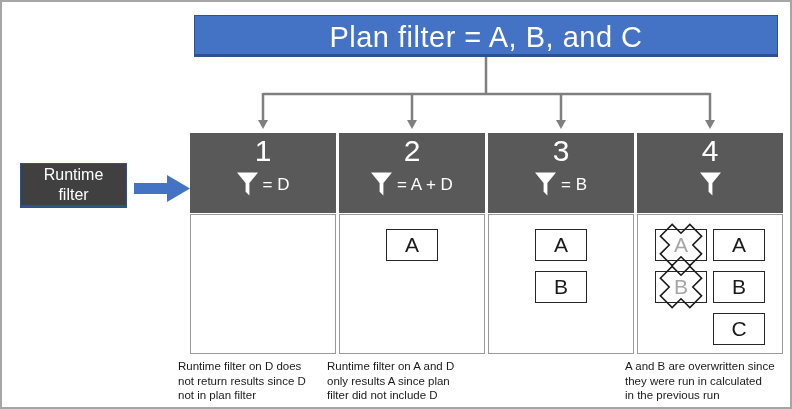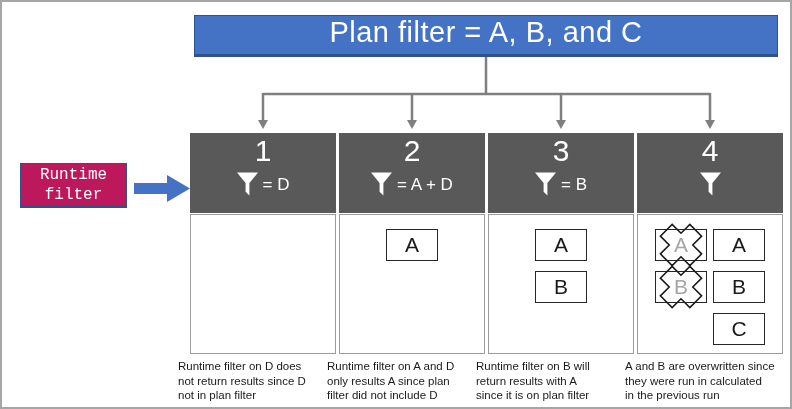--- a/index.html
+++ b/index.html
@@ -16,40 +16,39 @@
   .connectors { position: absolute; left: 0; top: 0; width: 792px; height: 409px; }
 
   .title-box {
     position: absolute;
     left: 192px; top: 13px;
     width: 584px; height: 42px;
     box-sizing: border-box;
     background: #4472C4;
     border: 1px solid #2F528F;
     border-bottom-width: 3px;
-    display: flex; align-items: flex-start; justify-content: center;
+    display: flex; align-items: flex-end; justify-content: center;
     color: #ffffff;
     font-size: 29px;
     letter-spacing: 0.5px;
   }
 
   .runtime-box {
     position: absolute;
     left: 18px; top: 161px;
     width: 107px; height: 45px;
     box-sizing: border-box;
-    background: #be185d;
+    background: #404040;
     border: 1px solid #2F528F;
     border-bottom-width: 3px;
     display: flex; align-items: center; justify-content: center;
     text-align: center;
     color: #ffffff;
     font-size: 16px;
     line-height: 20px;
-    font-family: Liberation Mono, monospace;
   }
   .pre-line { white-space: pre-line; }
 
   .block-arrow { position: absolute; left: 132px; top: 173px; width: 56px; height: 27px; }
 
   .column { position: absolute; top: 128px; width: 146px; }
   .col-header {
     box-sizing: border-box;
     height: 80px;
     background: #595959;
@@ -184,23 +183,20 @@
         <svg class="funnel" viewBox="0 0 22 26">
           <polygon points="0,0 22,0 13,11 13,24 9,20 9,11" fill="#ffffff"></polygon>
         </svg>
         <span class="col-filter-text">= B</span>
       </div>
     </div>
     <div class="col-body">
       <div class="result-box">A</div>
       <div class="result-box">B</div>
     </div>
-    <div class="col-caption">Runtime filter on B will
-return results with A
-since it is on plan filter</div>
   </div>
 
   <div class="column" style="left:635px">
     <div class="col-header">
       <div class="col-number">4</div>
       <div class="col-filter">
         <svg class="funnel" viewBox="0 0 22 26">
           <polygon points="0,0 22,0 13,11 13,24 9,20 9,11" fill="#ffffff"></polygon>
         </svg>
       </div>

